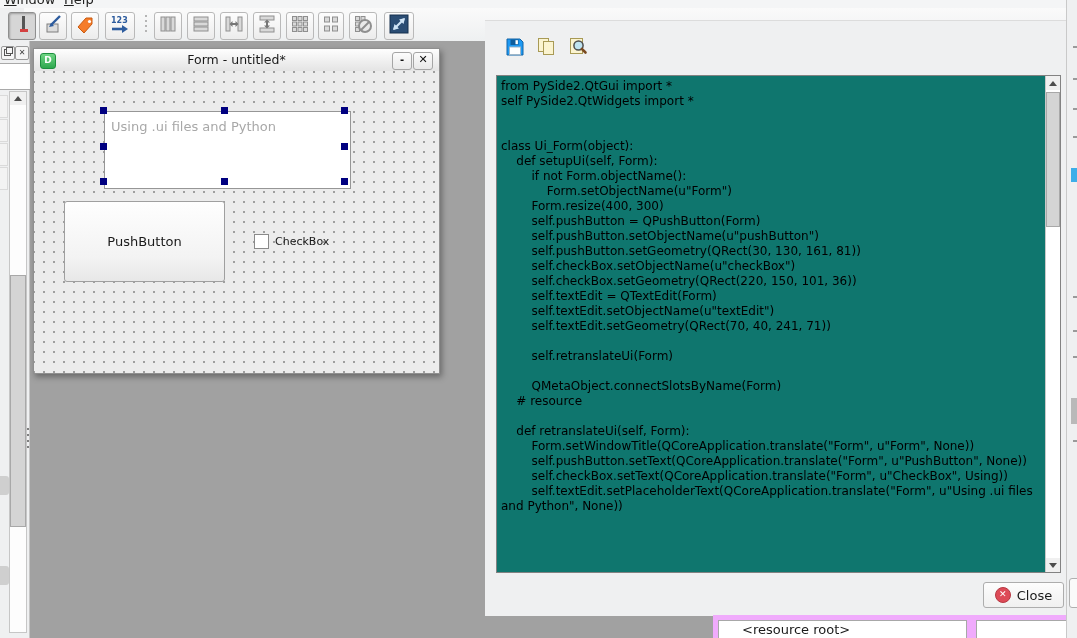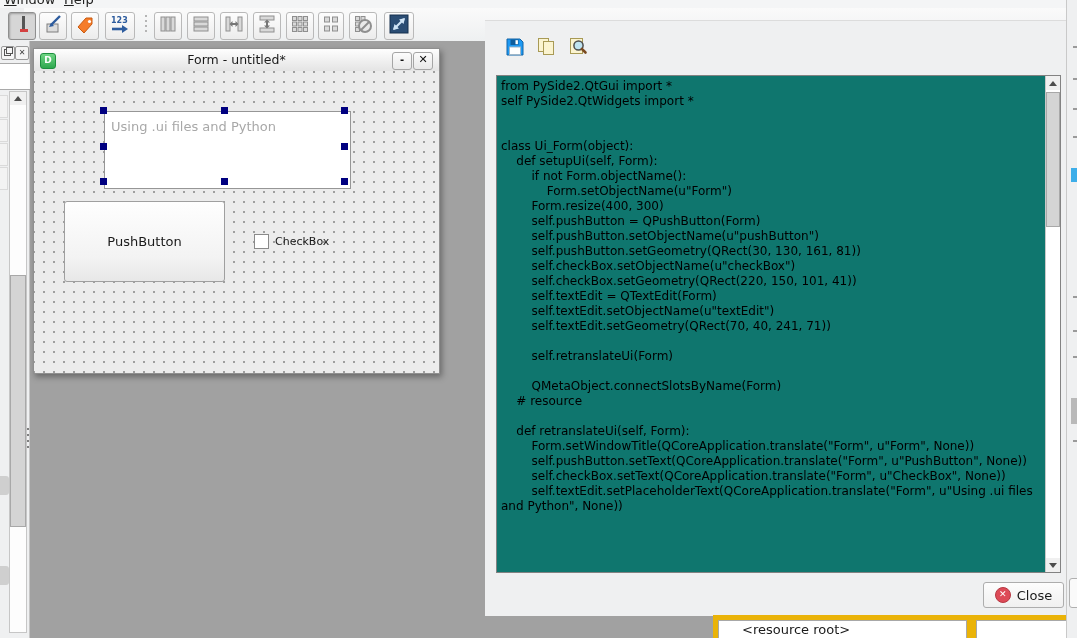--- a/index.html
+++ b/index.html
@@ -68,21 +68,21 @@
              border:1px solid #828282;overflow:hidden;}
   #code-text{position:absolute;left:4px;top:3px;right:16px;font-size:12px;line-height:15px;color:#000;}
   .cl{white-space:pre;min-height:15px;}
   #code-scrollbar{position:absolute;top:0;right:0;bottom:0;width:14px;background:#fff;border-left:1px solid #c9c9c9;}
   #close-button{position:absolute;left:498px;top:561px;width:79px;height:24px;border:1px solid #adadad;
                 border-radius:3px;background:linear-gradient(#fdfdfd,#f0f0f0);display:flex;gap:6px;
                 align-items:center;justify-content:center;font-size:13px;}
   #close-x{width:14px;height:14px;border-radius:50%;background:#dd4b57;border:1px solid #b73843;color:#fff;
            font-size:9px;font-weight:bold;text-align:center;line-height:13px;}
   
-  #resource-strip{left:713px;top:615px;width:364px;height:23px;background:#eab308;}
+  #resource-strip{left:713px;top:615px;width:364px;height:23px;background:#f0abfc;}
   .res-panel{position:absolute;top:5px;height:18px;background:#fff;border:1px solid #a8a8a8;border-bottom:none;
              font-size:13px;}
   
   #right-sliver{left:1066px;top:0;width:11px;height:638px;background:#eff0f1;border-left:1px solid #c9c9c9;}
   .sliver-dash{position:absolute;left:6px;width:5px;height:2px;background:#9a9a9a;}
 </style>
 </head>
 <body>
 
 <div id="app">
@@ -306,34 +306,34 @@
           <div class="cl"></div>
           <div class="cl">class Ui_Form(object):</div>
           <div class="cl">    def setupUi(self, Form):</div>
           <div class="cl">        if not Form.objectName():</div>
           <div class="cl">            Form.setObjectName(u"Form")</div>
           <div class="cl">        Form.resize(400, 300)</div>
           <div class="cl">        self.pushButton = QPushButton(Form)</div>
           <div class="cl">        self.pushButton.setObjectName(u"pushButton")</div>
           <div class="cl">        self.pushButton.setGeometry(QRect(30, 130, 161, 81))</div>
           <div class="cl">        self.checkBox.setObjectName(u"checkBox")</div>
-          <div class="cl">        self.checkBox.setGeometry(QRect(220, 150, 101, 41))</div>
+          <div class="cl">        self.checkBox.setGeometry(QRect(220, 150, 101, 36))</div>
           <div class="cl">        self.textEdit = QTextEdit(Form)</div>
           <div class="cl">        self.textEdit.setObjectName(u"textEdit")</div>
           <div class="cl">        self.textEdit.setGeometry(QRect(70, 40, 241, 71))</div>
           <div class="cl"></div>
           <div class="cl">        self.retranslateUi(Form)</div>
           <div class="cl"></div>
           <div class="cl">        QMetaObject.connectSlotsByName(Form)</div>
           <div class="cl">    # resource</div>
           <div class="cl"></div>
           <div class="cl">    def retranslateUi(self, Form):</div>
           <div class="cl">        Form.setWindowTitle(QCoreApplication.translate("Form", u"Form", None))</div>
           <div class="cl">        self.pushButton.setText(QCoreApplication.translate("Form", u"PushButton", None))</div>
-          <div class="cl">        self.checkBox.setText(QCoreApplication.translate("Form", u"CheckBox", None))</div>
+          <div class="cl">        self.checkBox.setText(QCoreApplication.translate("Form", u"CheckBox", Using))</div>
           <div class="cl">        self.textEdit.setPlaceholderText(QCoreApplication.translate("Form", u"Using .ui files</div>
           <div class="cl">and Python", None))</div>
         </div>
       <div id="code-scrollbar">
         <div class="scroll-arrow" style="top:0;height:14px">
             <span class="tri-up"></span>
           </div>
         <div class="thumb" style="top:16px;height:133px"></div>
         <div class="scroll-arrow" style="bottom:0;height:14px">
             <span class="tri-down"></span>

